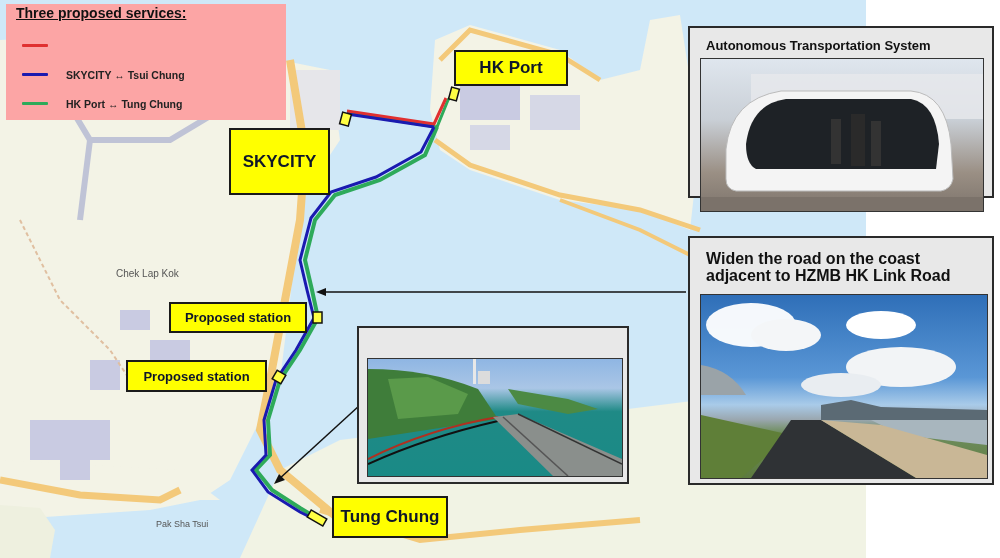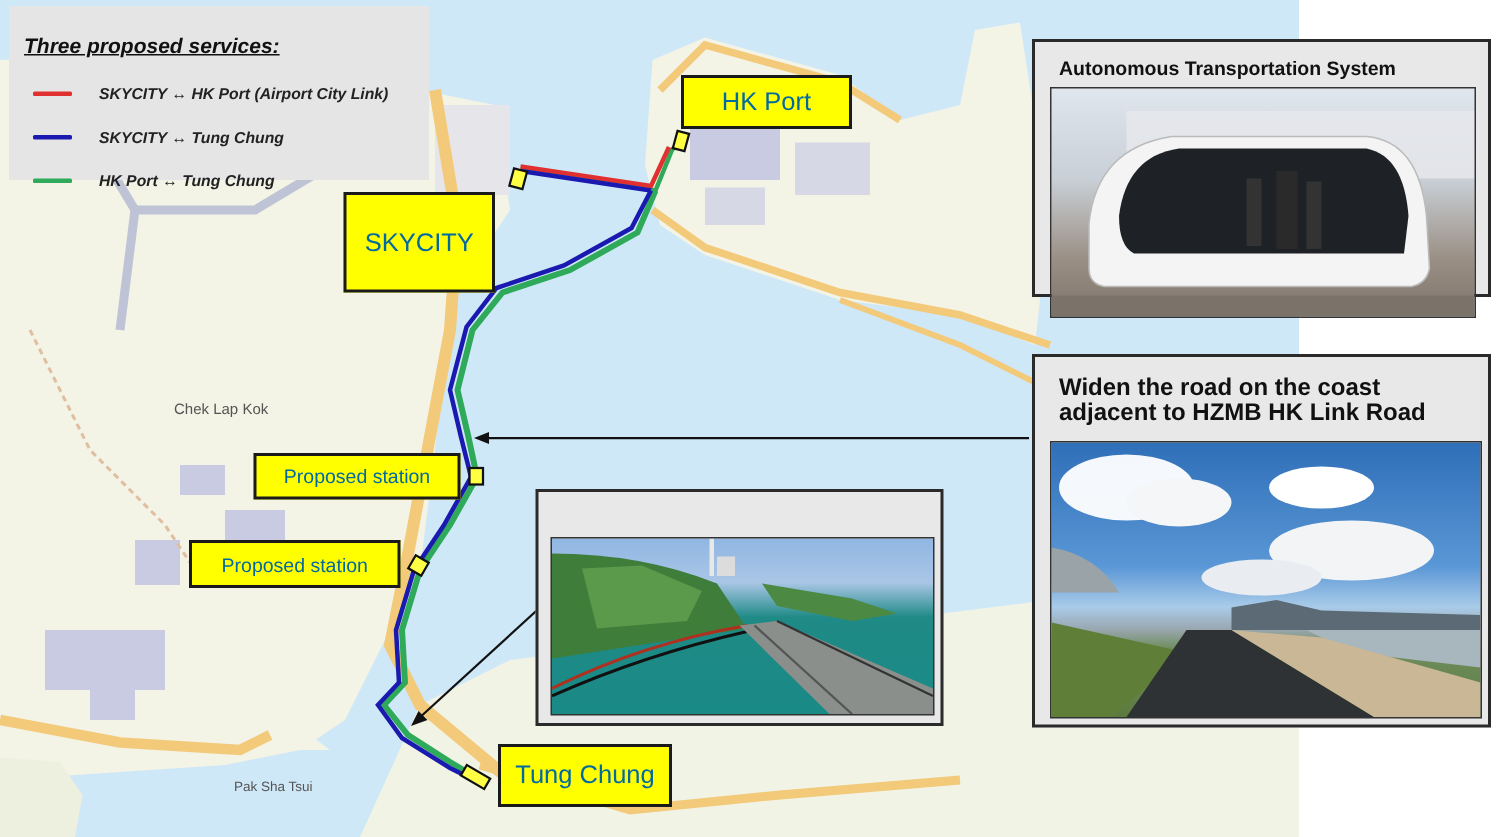--- a/index.html
+++ b/index.html
@@ -1,20 +1,20 @@
 <!DOCTYPE html>
 <html><head>
 <meta charset="utf-8">
 <style>
   html, body { margin:0; padding:0; }
   body { width:1000px; height:558px; position:relative; overflow:hidden; background:#ffffff; font-family:"Liberation Sans", sans-serif; }
   .map { position:absolute; left:0; top:0; width:866px; height:558px; overflow:hidden; background:#cfe8f8; }
   .map svg.base { position:absolute; left:0; top:0; }
-  .label-box { position:absolute; background:#ffff00; border:2px solid #1a1a1a; font-weight:normal; color:#0369a1; display:flex; align-items:center; justify-content:center; box-sizing:border-box; }
-  .legend { position:absolute; left:6px; top:4px; width:280px; height:116px; background:#e5e5e5; box-sizing:border-box; padding:18px 10px;font-style:italic; }
+  .label-box { position:absolute; background:#ffff00; border:2px solid #1a1a1a; font-weight:bold; color:#0f172a; display:flex; align-items:center; justify-content:center; box-sizing:border-box; }
+  .legend { position:absolute; left:6px; top:4px; width:280px; height:116px; background:#fca5a5; box-sizing:border-box; padding:1px 10px; }
   .legend .title { font-size:14px; font-weight:bold; text-decoration:underline; color:#111; margin-bottom:10px; }
   .legend .row { display:flex; align-items:center; height:29px; font-size:10.5px; font-weight:bold; color:#222; }
   .legend .swatch { width:26px; height:3px; margin-right:18px; margin-left:6px; border-radius:1px; }
   .panel { position:absolute; background:#e8e8e8; border:2px solid #2a2a2a; box-sizing:border-box; }
   .panel .ptitle { font-weight:bold; color:#111; }
   .panel .photo { position:absolute; border:1px solid #333; overflow:hidden; }
   .placename { position:absolute; font-size:10px; color:#555; }
 </style>
 </head>
 <body>
@@ -82,25 +82,24 @@
   <div class="label-box" style="left:229px;top:128px;width:101px;height:67px;font-size:17px;">SKYCITY</div>
   <div class="label-box" style="left:169px;top:302px;width:138px;height:31px;font-size:13px;">Proposed station</div>
   <div class="label-box" style="left:126px;top:360px;width:141px;height:32px;font-size:13px;">Proposed station</div>
   <div class="label-box" style="left:332px;top:496px;width:116px;height:42px;font-size:17px;">Tung Chung</div>
 </div>
 
 <div class="legend">
   <div class="title">Three proposed services:</div>
   <div class="row">
     <span class="swatch" style="background:#e03030;"></span>
-    <span>SKYCITY ↔ HK Port (Airport City Link)</span>
   </div>
   <div class="row">
     <span class="swatch" style="background:#1a1ab0;"></span>
-    <span>SKYCITY ↔ Tung Chung</span>
+    <span>SKYCITY ↔ Tsui Chung</span>
   </div>
   <div class="row">
     <span class="swatch" style="background:#2eaa5a;"></span>
     <span>HK Port ↔ Tung Chung</span>
   </div>
 </div>
 
 <div class="panel" style="left:688px;top:26px;width:306px;height:172px;">
   <div class="ptitle" style="position:absolute;left:16px;top:10px;font-size:13px;">Autonomous Transportation System</div>
   <div class="photo" style="left:10px;top:30px;width:282px;height:152px;background:linear-gradient(#dfe6ee 0%,#c9cfd6 40%,#9a8f84 75%,#7d746c 100%);">

